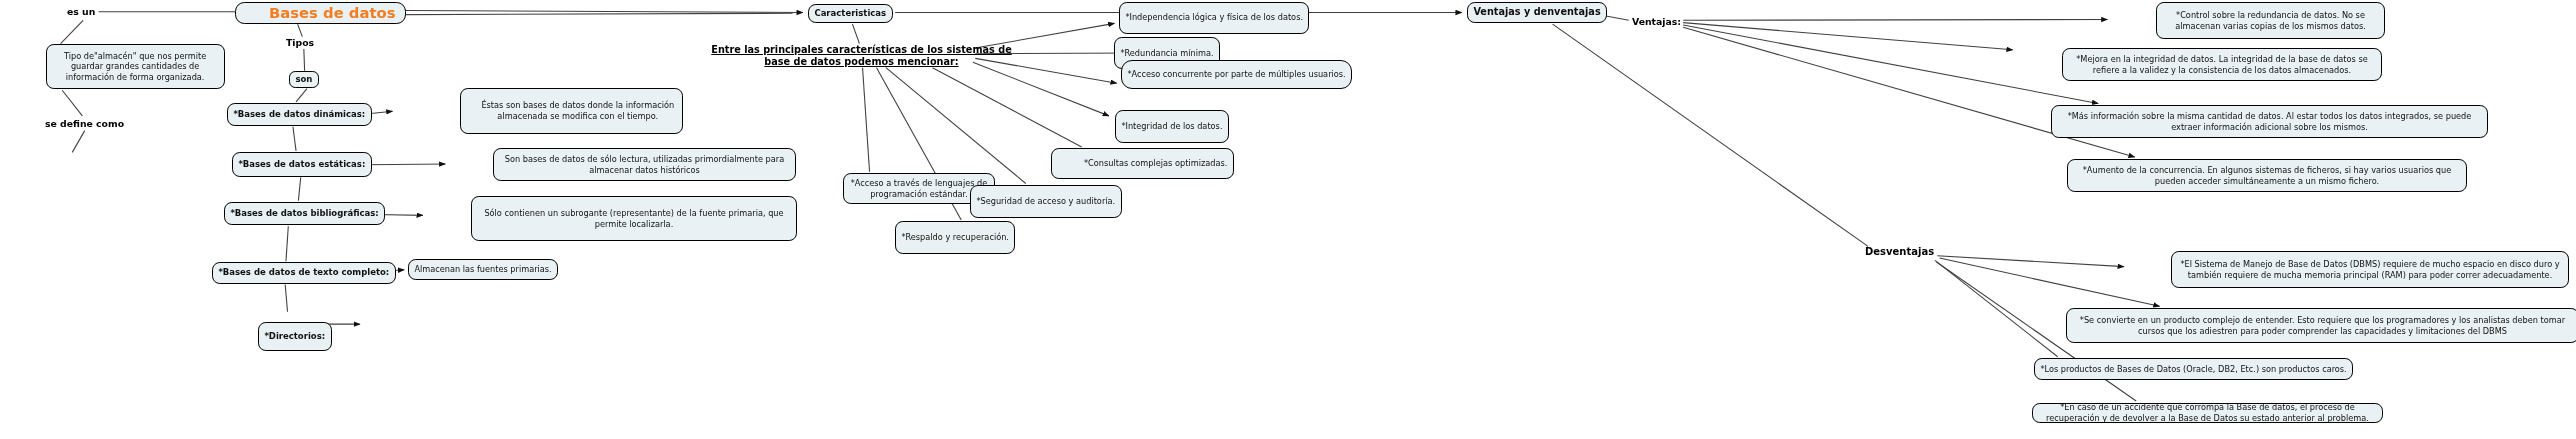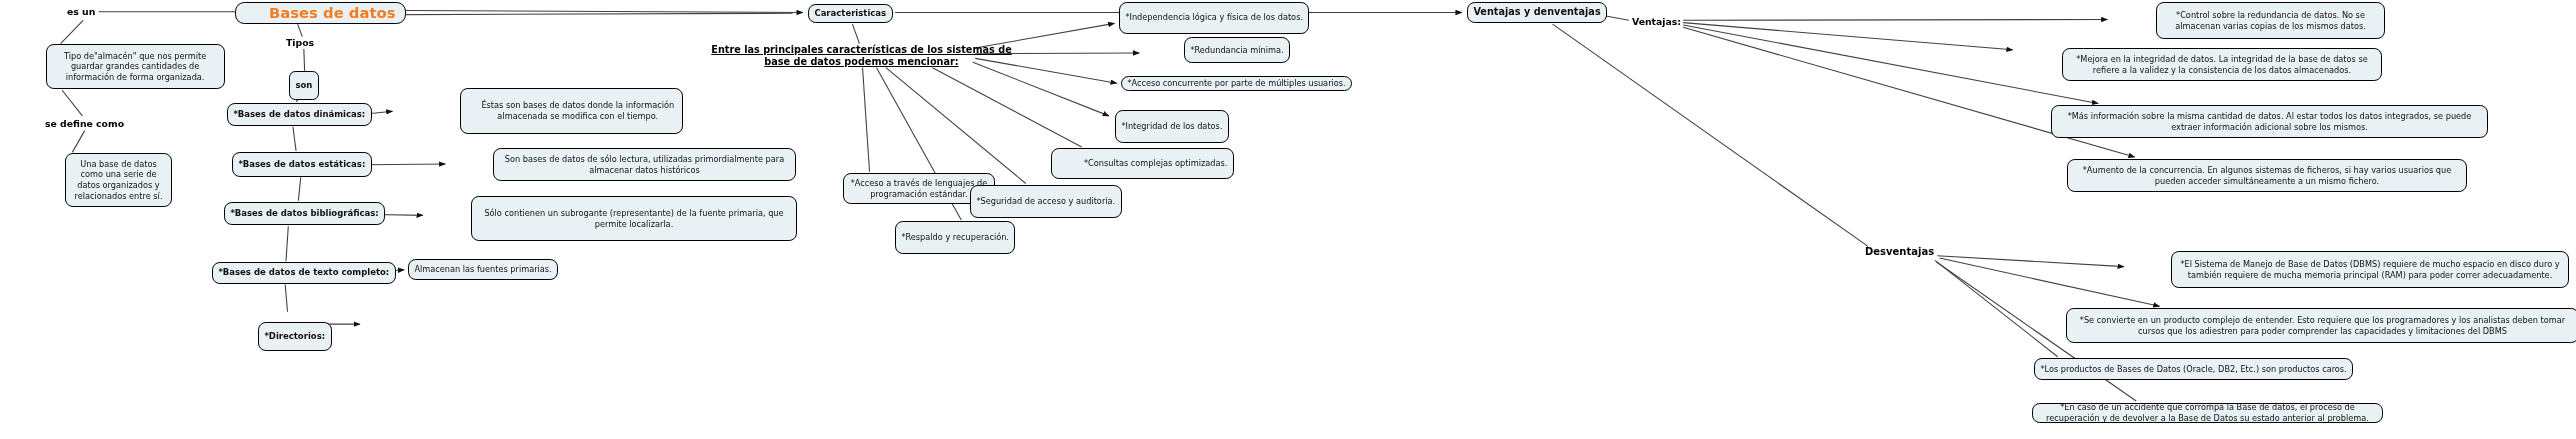--- a/index.html
+++ b/index.html
@@ -93,46 +93,45 @@
       <line x1="2493" y1="329" x2="2733" y2="343" marker-end="url(#arr)"></line>
       <line x1="2496" y1="332" x2="2779" y2="394" marker-end="url(#arr)"></line>
       <line x1="2490" y1="335" x2="2648" y2="459"></line>
       <line x1="2492" y1="337" x2="2749" y2="516"></line>
     </g>
   </svg>
 
   <div class="lbl" style="left:67px;top:6.2px;">es un</div>
   <div class="node wrap" style="left:1.6px;top:44px;width:179px;height:45px;">Tipo de"almacén" que nos permite guardar grandes cantidades de información de forma organizada.</div>
   <div class="lbl" style="left:45px;top:118px;">se define como</div>
-  <div class="node wrap" style="left:21px;top:153px;width:107px;height:54px;">Una base de datos como una serie de datos organizados y relacionados entre sí.</div>
 
   <div class="node title" style="left:235px;top:1.6px;height:22.5px;padding-left:33px;">Bases de datos</div>
   <div class="lbl" style="left:286px;top:37px;">Tipos</div>
-  <div class="node bold" style="left:289px;top:71px;height:29px;border-radius:6.2px;">son</div>
+  <div class="node bold" style="left:289px;top:71px;height:17px;border-radius:6.2px;">son</div>
 
   <div class="node bold" style="left:227px;top:103px;height:23px;">*Bases de datos dinámicas:</div>
   <div class="node wrap" style="left:416px;top:88px;width:223px;height:46px;padding-left:18px;">Éstas son bases de datos donde la información almacenada se modifica con el tiempo.</div>
 
   <div class="node bold" style="left:232px;top:152px;height:25px;">*Bases de datos estáticas:</div>
   <div class="node wrap" style="left:449px;top:148px;width:303px;height:33px;">Son bases de datos de sólo lectura, utilizadas primordialmente para almacenar datos históricos</div>
 
   <div class="node bold" style="left:224px;top:202px;height:23px;">*Bases de datos bibliográficas:</div>
   <div class="node wrap" style="left:427px;top:196px;width:326px;height:45px;">Sólo contienen un subrogante (representante) de la fuente primaria, que permite localizarla.</div>
 
   <div class="node bold" style="left:212px;top:262px;height:22px;">*Bases de datos de texto completo:</div>
   <div class="node" style="left:408px;top:259px;height:21px;">Almacenan las fuentes primarias.</div>
 
   <div class="node bold" style="left:258px;top:322px;height:29px;">*Directorios:</div>
 
   <div class="node bold" style="left:808px;top:3.9px;height:19.4px;">Caracteristicas</div>
   <div class="lbl wrap" style="left:706px;top:44px;width:311px;">Entre las principales características de los sistemas de base de datos podemos mencionar:</div>
 
   <div class="node" style="left:1119px;top:1.6px;height:32px;">*Independencia lógica y física de los datos.</div>
-  <div class="node" style="left:1184px;top:37px;height:26px;text-align:center;">*Redundancia mínima.</div>
-  <div class="node" style="left:1121px;top:76px;height:15px;">*Acceso concurrente por parte de múltiples usuarios.</div>
+  <div class="node" style="left:1114px;top:37px;height:32px;text-align:center;">*Redundancia mínima.</div>
+  <div class="node" style="left:1121px;top:60px;height:29px;border-radius:11px;">*Acceso concurrente por parte de múltiples usuarios.</div>
   <div class="node" style="left:1115px;top:110px;height:33px;">*Integridad de los datos.</div>
   <div class="node" style="left:1051px;top:148px;height:31px;padding-left:32px;">*Consultas complejas optimizadas.</div>
   <div class="node wrap" style="left:799px;top:173px;width:152px;height:31px;">*Acceso a través de lenguajes de programación estándar.</div>
   <div class="node" style="left:970px;top:185px;height:33px;">*Seguridad de acceso y auditoría.</div>
   <div class="node" style="left:895px;top:221px;height:33px;">*Respaldo y recuperación.</div>
 
   <div class="node bold" style="left:1467px;top:2.3px;height:21px;font-size:9.7px;">Ventajas y denventajas</div>
   <div class="lbl" style="left:1632px;top:16.3px;">Ventajas:</div>
 
   <div class="node wrap" style="left:2112px;top:2.3px;width:229px;height:37px;">*Control sobre la redundancia de datos. No se almacenan varias copias de los mismos datos.</div>

